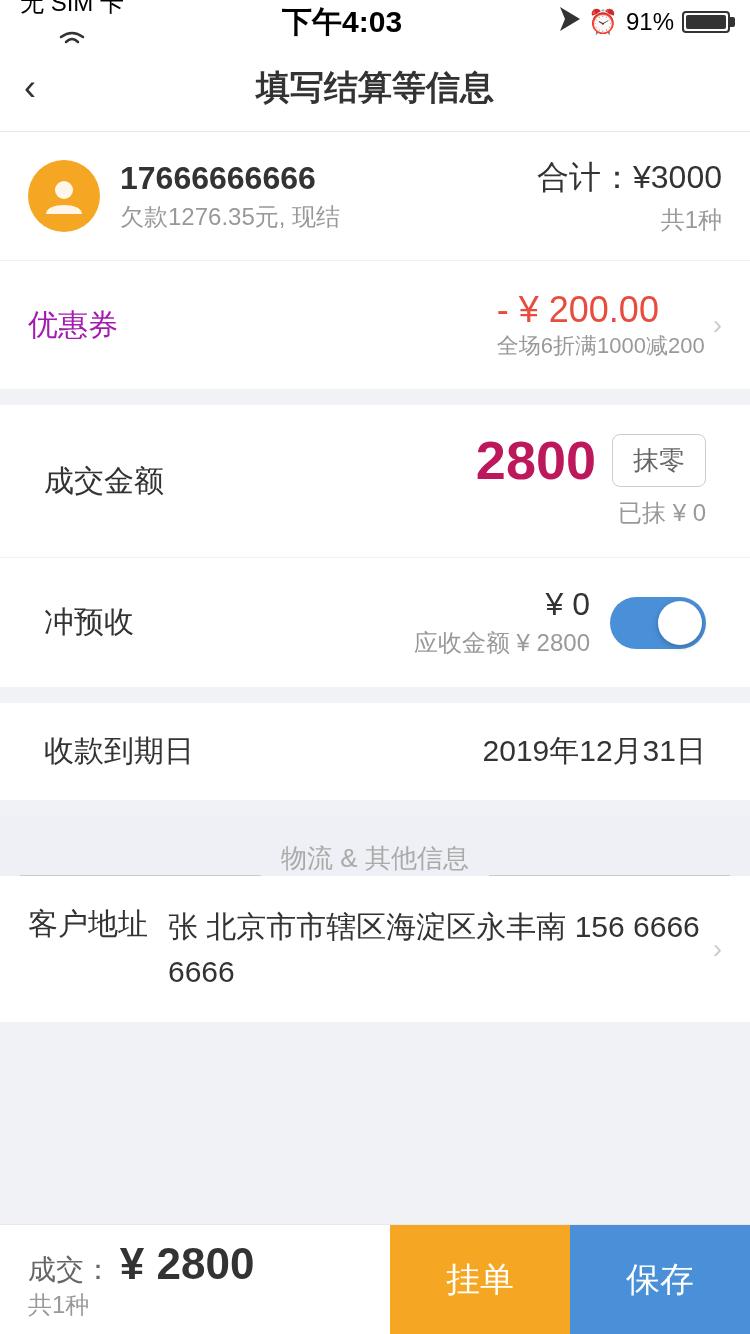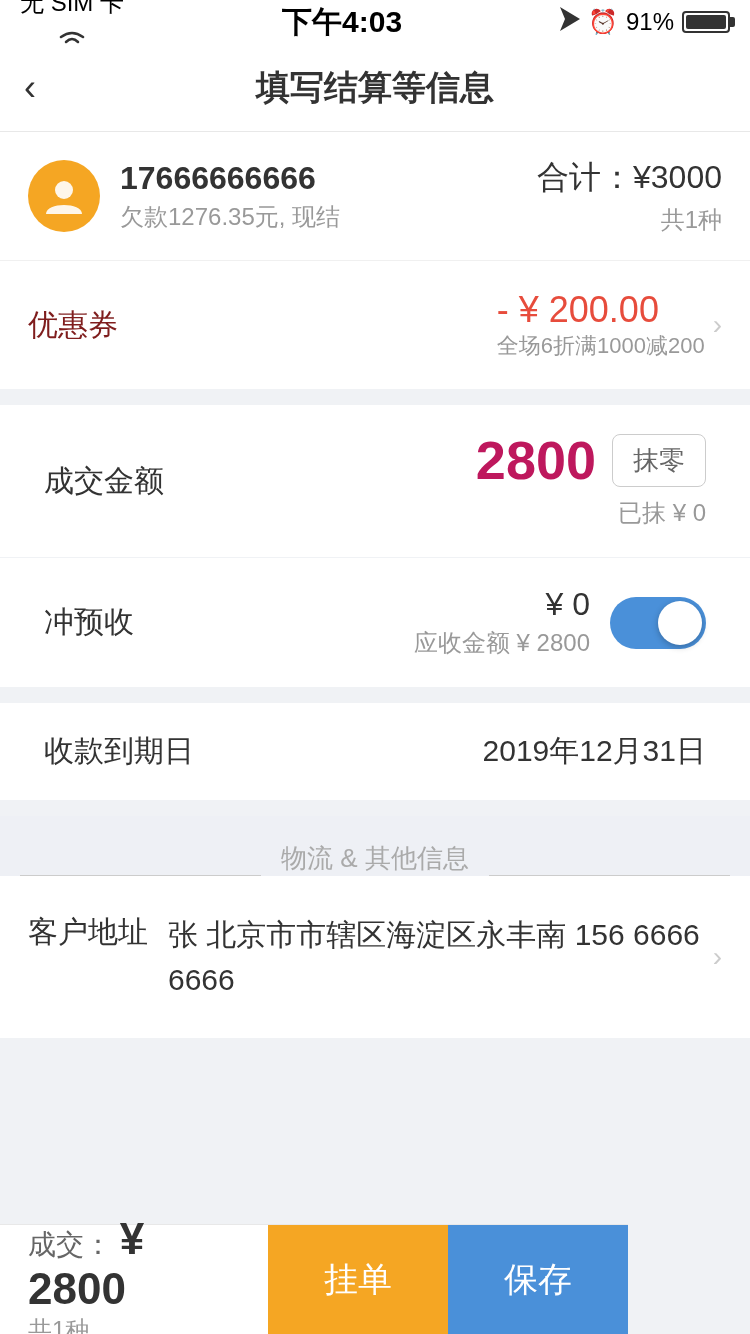--- a/index.html
+++ b/index.html
@@ -98,21 +98,21 @@
     .total-amount { font-size: 32px; color: #333; }
     .total-count { font-size: 24px; color: #999; margin-top: 4px; }
 
     
     .coupon-row {
       display: flex;
       align-items: center;
       justify-content: space-between;
       padding: 28px 28px;
     }
-    .coupon-label { font-size: 30px; color: #7f1d1d; }
+    .coupon-label { font-size: 30px; color: #a21caf; }
     .coupon-right { display: flex; align-items: center; gap: 8px; }
     .coupon-discount { font-size: 36px; color: #e74c3c; font-weight: 500; }
     .coupon-desc { font-size: 22px; color: #999; text-align: right; }
     .chevron-icon { color: #ccc; font-size: 28px; }
 
     
     .form-row {
       display: flex;
       align-items: center;
       justify-content: space-between;
@@ -175,32 +175,32 @@
       background: #ccc;
       margin: 0 20px;
     }
     .section-divider-text { font-size: 26px; color: #aaa; white-space: nowrap; }
 
     
     .address-row {
       display: flex;
       align-items: flex-start;
       justify-content: space-between;
-      padding: 36px 28px;
+      padding: 28px 28px;
       background: #fff;
     }
     .address-label { font-size: 30px; color: #333; flex-shrink: 0; margin-right: 20px; min-width: 120px; }
     .address-content { font-size: 30px; color: #333; flex: 1; line-height: 1.5; }
     .address-chevron { color: #ccc; font-size: 28px; align-self: center; }
 
     
     .bottom-bar {
       position: fixed;
       bottom: 0;
-      width: 628px;
+      width: 750px;
       height: 110px;
       background: #fff;
       display: flex;
       align-items: center;
       border-top: 1px solid #e8e8e8;
     }
     .bottom-summary {
       flex: 1;
       padding: 0 28px;
     }

